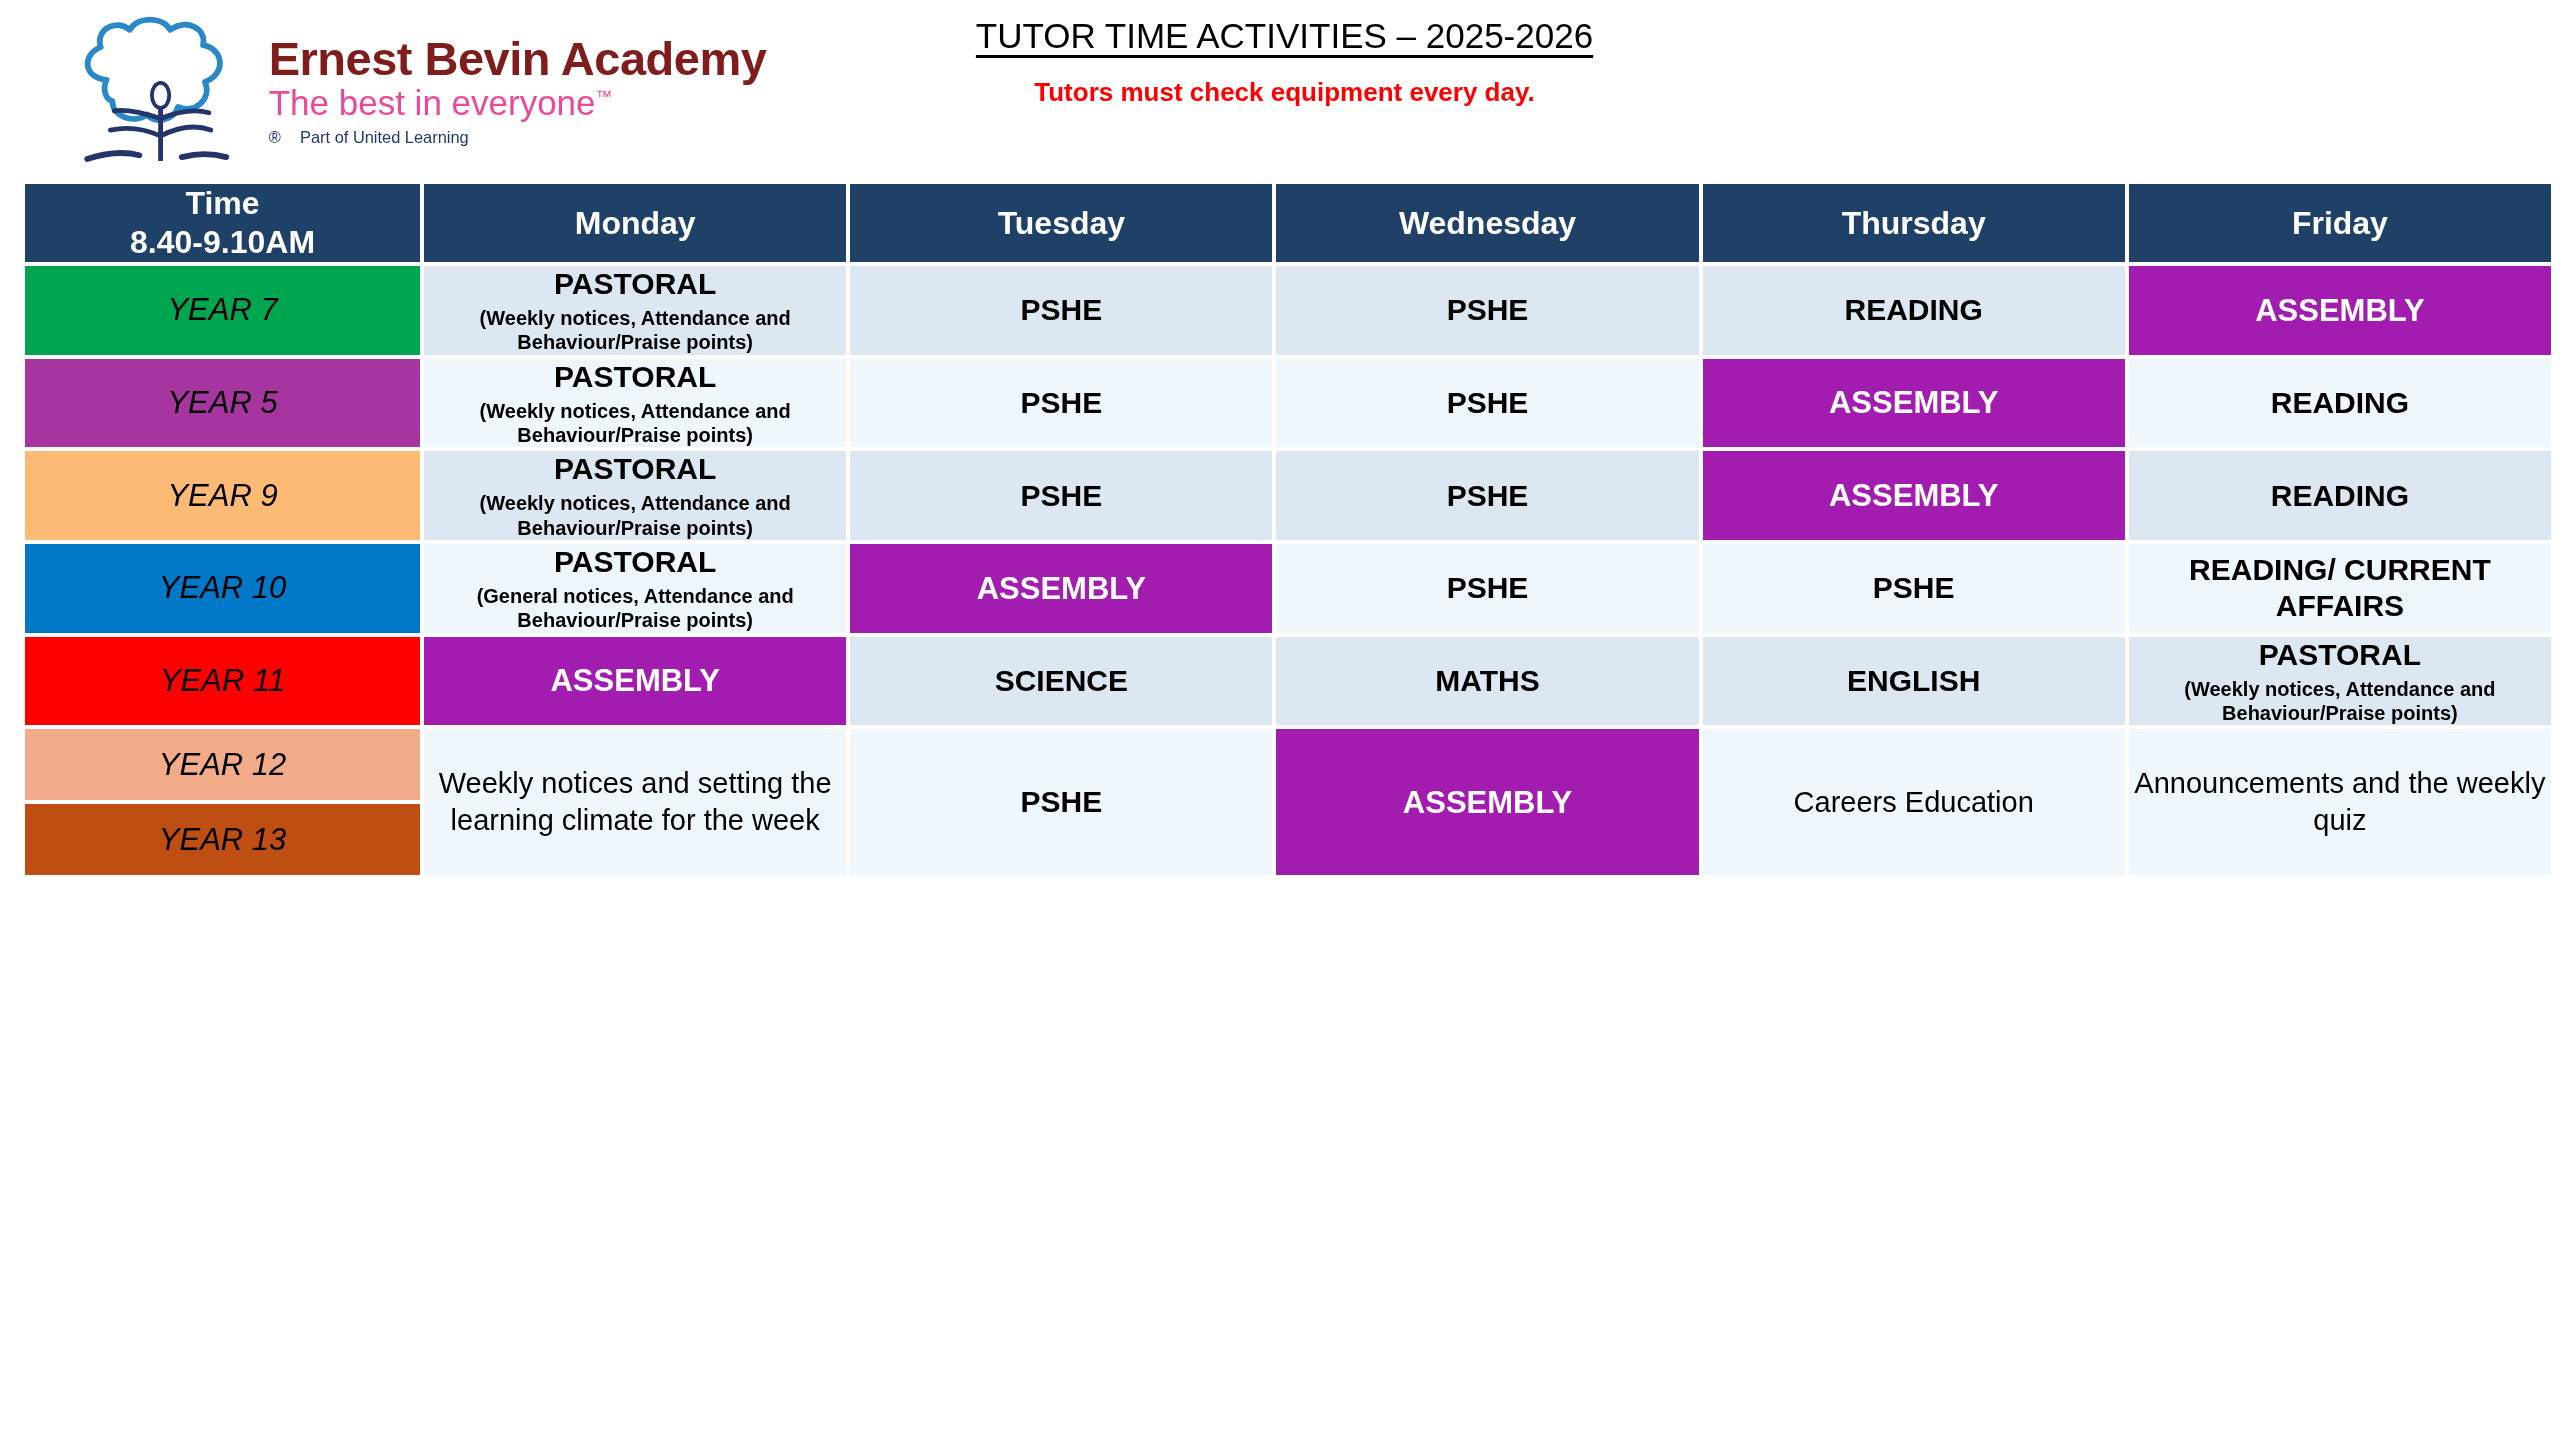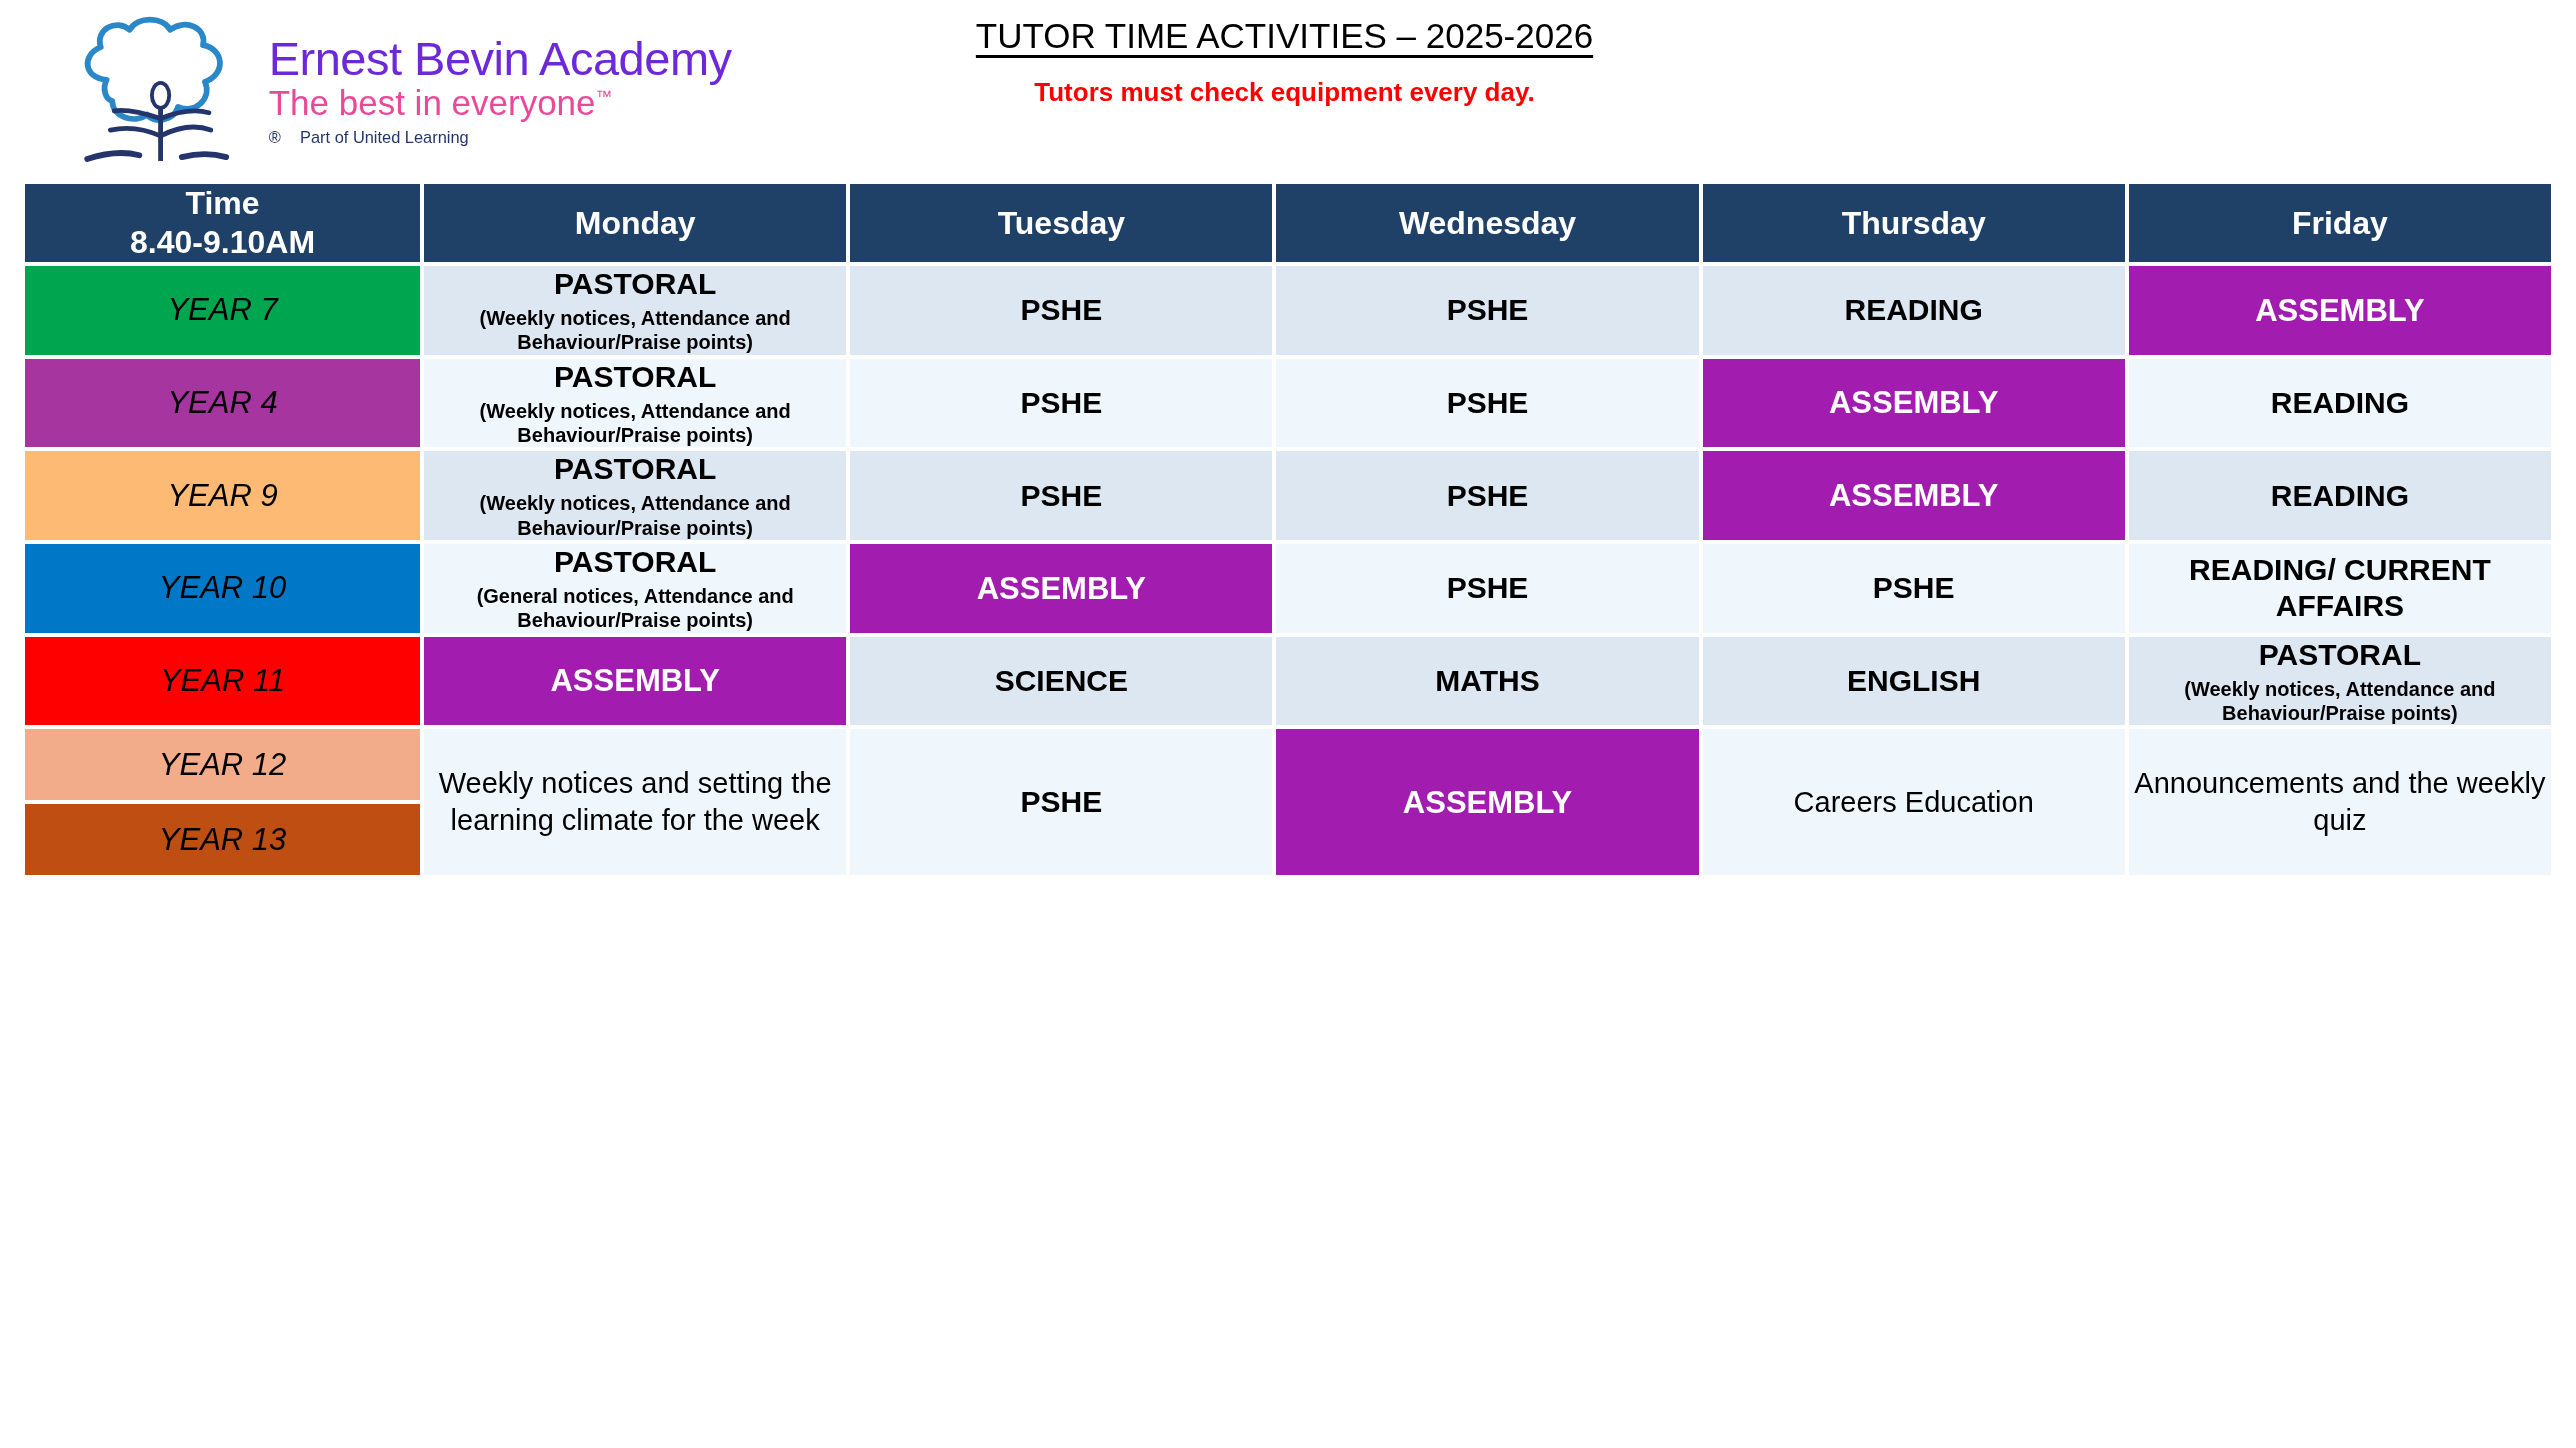--- a/index.html
+++ b/index.html
@@ -34,22 +34,22 @@
     width: 193px;
     height: 155px;
     flex: none;
   }
   #logo-text {
     margin-left: 9.7px;
     padding-top: 21px;
   }
   #logo-title {
     font-size: 47px;
-    font-weight: normal;
-    color: #6d28d9;
+    font-weight: bold;
+    color: #7f1d1d;
     letter-spacing: -0.5px;
     line-height: 1.0;
     white-space: nowrap;
   }
   #logo-tagline {
     font-size: 35px;
     color: #ec4899;
     line-height: 1.05;
     margin-top: 3.9px;
     white-space: nowrap;
@@ -242,21 +242,21 @@
         <span>PASTORAL</span>
         <span class="sub">(Weekly notices, Attendance and Behaviour/Praise points)</span>
       </td>
       <td class="act tint-a">PSHE</td>
       <td class="act tint-a">PSHE</td>
       <td class="act tint-a">READING</td>
       <td class="act assembly">ASSEMBLY</td>
     </tr>
 
     <tr class="r-y8">
-      <td class="year-cell yr8">YEAR 4</td>
+      <td class="year-cell yr8">YEAR 5</td>
       <td class="act tint-b">
         <span>PASTORAL</span>
         <span class="sub">(Weekly notices, Attendance and Behaviour/Praise points)</span>
       </td>
       <td class="act tint-b">PSHE</td>
       <td class="act tint-b">PSHE</td>
       <td class="act assembly">ASSEMBLY</td>
       <td class="act tint-b">READING</td>
     </tr>
 

